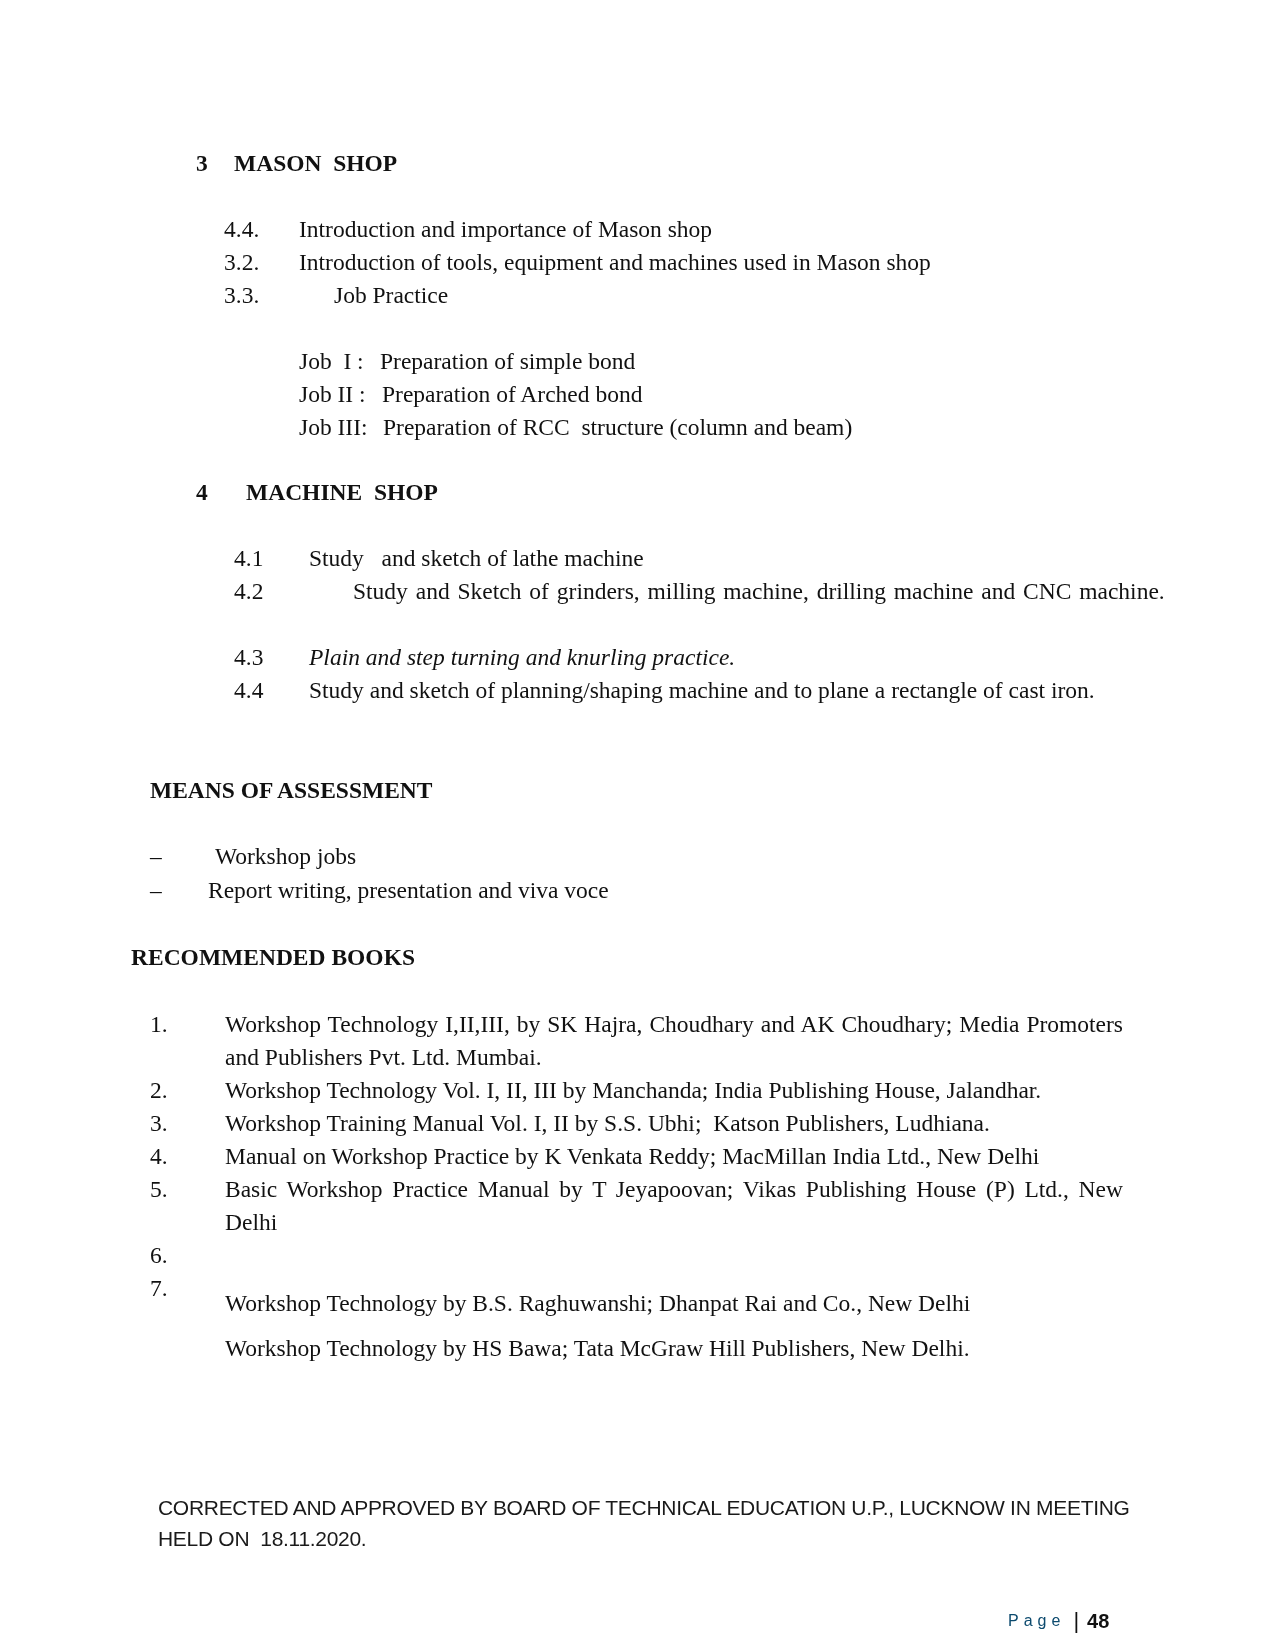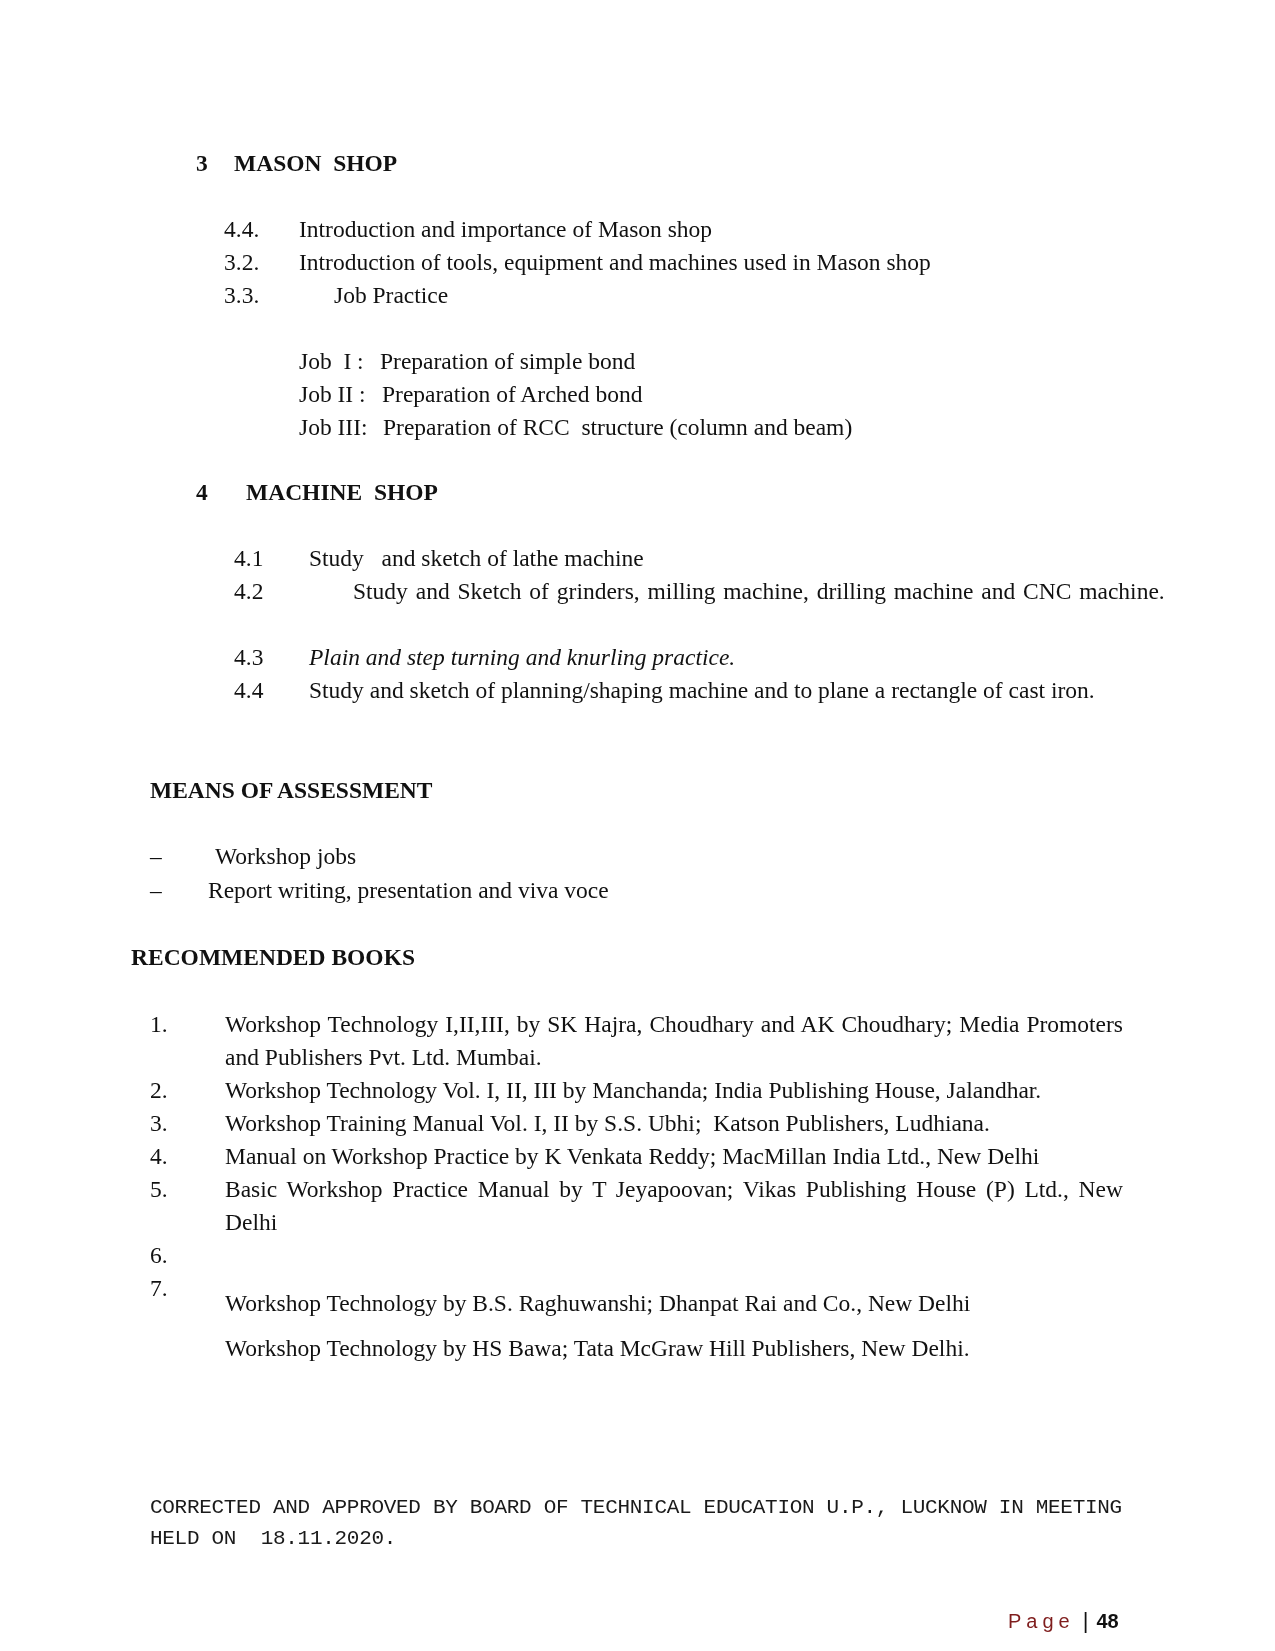--- a/index.html
+++ b/index.html
@@ -2,23 +2,23 @@
 <html><head>
 <meta charset="utf-8">
 <style>
   html, body { margin:0; padding:0; background:#ffffff; }
   body { width:1275px; height:1651px; position:relative; overflow:hidden;
          font-family:"Liberation Serif", "DejaVu Serif", serif; color:#111; }
   .abs { position:absolute; white-space:nowrap; }
   .t { font-size:23.5px; line-height:33px; }
   .h { font-size:23.5px; line-height:33px; font-weight:bold; }
   .just { white-space:normal; text-align:justify; text-align-last:left; }
-  .footer { font-family:Liberation Mono, monospace;
-            font-size:21px; line-height:31px; color:#1a1a1a; letter-spacing:-0.3px; }
-  .pagelbl { font-family:"Liberation Sans","DejaVu Sans",sans-serif; font-size:20px; color:#7f1d1d; letter-spacing:5px;text-align:right; }
+  .footer { font-family:Liberation Sans, sans-serif;
+            font-size:21px; line-height:31px; color:#1a1a1a; letter-spacing:-0.3px;margin-left:8px; }
+  .pagelbl { font-family:"Liberation Sans","DejaVu Sans",sans-serif; font-size:16px; color:#0c4a6e; letter-spacing:5px;text-align:right; }
   .pagebar { font-family:"Liberation Sans","DejaVu Sans",sans-serif; font-size:22px; color:#111; }
   .pagenum { font-family:"Liberation Sans","DejaVu Sans",sans-serif; font-size:20px; font-weight:bold; color:#111; }
 </style>
 </head>
 <body>
 
 <div class="abs h" style="left:196px; top:147px;">3</div>
 <div class="abs h" style="left:234px; top:147px; white-space:pre;">MASON  SHOP</div>
 
 <div class="abs t" style="left:224px; top:213px;">4.4.</div>

